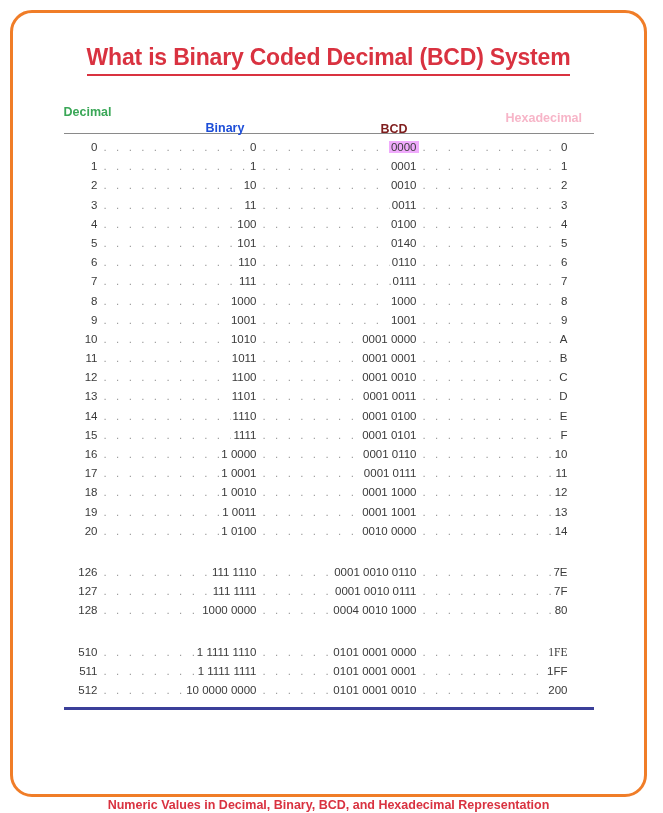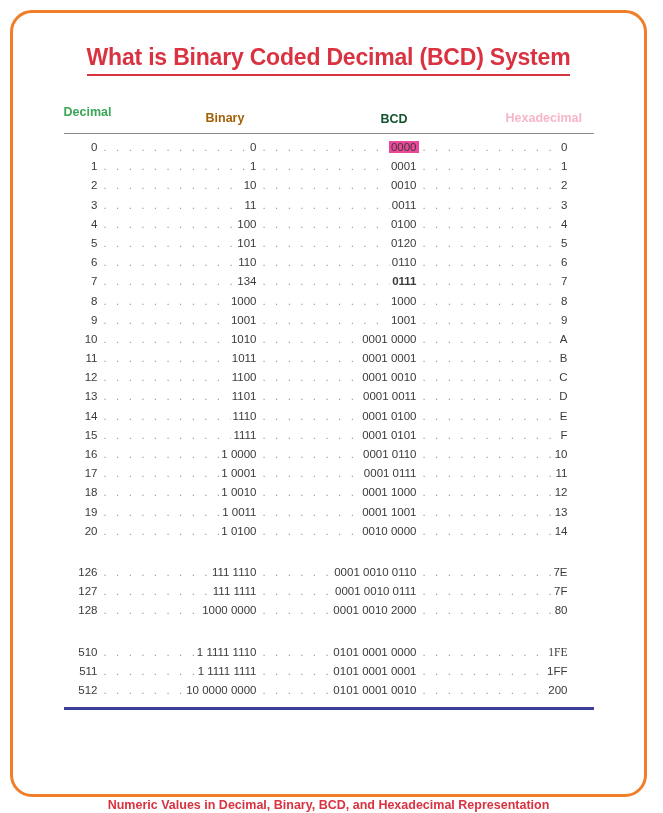--- a/index.html
+++ b/index.html
@@ -48,22 +48,22 @@
     position: relative;
     height: 28px;
     font-size: 12.5px;
     font-weight: bold;
   }
   .col-headers span {
     position: absolute;
     white-space: nowrap;
   }
   .hdr-dec  { left: 0px;   top: 0px;  color: #3aa757; }
-  .hdr-bin  { left: 142px; top: 6px;  color: #a16207; }
-  .hdr-bcd  { left: 317px; top: 7px;  color: #14532d; }
+  .hdr-bin  { left: 142px; top: 16px;  color: #1d4ed8; }
+  .hdr-bcd  { left: 317px; top: 17px;  color: #7f1d1d; }
   .hdr-hex  { left: 442px; top: 6px;  color: #f7b5c8; }
 
   .rule-top {
     border-top: 1px solid #8a8a8a;
     height: 0;
     margin: 0;
   }
   .rule-bottom {
     border-top: 3px solid #3b3f99;
     height: 0;
@@ -142,21 +142,21 @@
 
     <div class="rule-top"></div>
 
     <div class="rows" id="rows-container">
         <div class="row">
           <span class="dots d1">. . . . . . . . . . . . . . . . . . . . . . . . . . . . . .</span>
           <span class="dots d2">. . . . . . . . . . . . . . . . . . . . . . . . . . . . . .</span>
           <span class="dots d3">. . . . . . . . . . . . . . . . . . . . . . . . . . . . . .</span>
           <span class="cell c-dec"><span style="background: rgb(255, 255, 255); padding: 0px 2px;">0</span></span>
           <span class="cell c-bin"><span style="background: rgb(255, 255, 255); padding: 0px 2px;">0</span></span>
-          <span class="cell c-bcd"><span style="background: #ec4899; padding: 0px 2px;">0000</span></span>
+          <span class="cell c-bcd"><span style="background: #f0abfc; padding: 0px 2px;">0000</span></span>
           <span class="cell c-hex"><span style="background: rgb(255, 255, 255); padding: 0px 2px;">0</span></span>
         </div>
         <div class="row">
           <span class="dots d1">. . . . . . . . . . . . . . . . . . . . . . . . . . . . . .</span>
           <span class="dots d2">. . . . . . . . . . . . . . . . . . . . . . . . . . . . . .</span>
           <span class="dots d3">. . . . . . . . . . . . . . . . . . . . . . . . . . . . . .</span>
           <span class="cell c-dec"><span style="background: rgb(255, 255, 255); padding: 0px 2px;">1</span></span>
           <span class="cell c-bin"><span style="background: rgb(255, 255, 255); padding: 0px 2px;">1</span></span>
           <span class="cell c-bcd"><span style="background: rgb(255, 255, 255); padding: 0px 2px;">0001</span></span>
           <span class="cell c-hex"><span style="background: rgb(255, 255, 255); padding: 0px 2px;">1</span></span>
@@ -187,39 +187,39 @@
           <span class="cell c-bin"><span style="background: rgb(255, 255, 255); padding: 0px 2px;">100</span></span>
           <span class="cell c-bcd"><span style="background: rgb(255, 255, 255); padding: 0px 2px;">0100</span></span>
           <span class="cell c-hex"><span style="background: rgb(255, 255, 255); padding: 0px 2px;">4</span></span>
         </div>
         <div class="row">
           <span class="dots d1">. . . . . . . . . . . . . . . . . . . . . . . . . . . . . .</span>
           <span class="dots d2">. . . . . . . . . . . . . . . . . . . . . . . . . . . . . .</span>
           <span class="dots d3">. . . . . . . . . . . . . . . . . . . . . . . . . . . . . .</span>
           <span class="cell c-dec"><span style="background: rgb(255, 255, 255); padding: 0px 2px;">5</span></span>
           <span class="cell c-bin"><span style="background: rgb(255, 255, 255); padding: 0px 2px;">101</span></span>
-          <span class="cell c-bcd"><span style="background: rgb(255, 255, 255); padding: 0px 2px;">0120</span></span>
+          <span class="cell c-bcd"><span style="background: rgb(255, 255, 255); padding: 0px 2px;">0140</span></span>
           <span class="cell c-hex"><span style="background: rgb(255, 255, 255); padding: 0px 2px;">5</span></span>
         </div>
         <div class="row">
           <span class="dots d1">. . . . . . . . . . . . . . . . . . . . . . . . . . . . . .</span>
           <span class="dots d2">. . . . . . . . . . . . . . . . . . . . . . . . . . . . . .</span>
           <span class="dots d3">. . . . . . . . . . . . . . . . . . . . . . . . . . . . . .</span>
           <span class="cell c-dec"><span style="background: rgb(255, 255, 255); padding: 0px 2px;">6</span></span>
           <span class="cell c-bin"><span style="background: rgb(255, 255, 255); padding: 0px 2px;">110</span></span>
           <span class="cell c-bcd"><span style="background: rgb(255, 255, 255); padding: 0px 2px;">0110</span></span>
           <span class="cell c-hex"><span style="background: rgb(255, 255, 255); padding: 0px 2px;">6</span></span>
         </div>
         <div class="row">
           <span class="dots d1">. . . . . . . . . . . . . . . . . . . . . . . . . . . . . .</span>
           <span class="dots d2">. . . . . . . . . . . . . . . . . . . . . . . . . . . . . .</span>
           <span class="dots d3">. . . . . . . . . . . . . . . . . . . . . . . . . . . . . .</span>
           <span class="cell c-dec"><span style="background: rgb(255, 255, 255); padding: 0px 2px;">7</span></span>
-          <span class="cell c-bin"><span style="background: rgb(255, 255, 255); padding: 0px 2px;">134</span></span>
-          <span class="cell c-bcd"><span style="background: rgb(255, 255, 255); padding: 0px 2px; font-weight: bold;">0111</span></span>
+          <span class="cell c-bin"><span style="background: rgb(255, 255, 255); padding: 0px 2px;">111</span></span>
+          <span class="cell c-bcd"><span style="background: rgb(255, 255, 255); padding: 0px 2px;">0111</span></span>
           <span class="cell c-hex"><span style="background: rgb(255, 255, 255); padding: 0px 2px;">7</span></span>
         </div>
         <div class="row">
           <span class="dots d1">. . . . . . . . . . . . . . . . . . . . . . . . . . . . . .</span>
           <span class="dots d2">. . . . . . . . . . . . . . . . . . . . . . . . . . . . . .</span>
           <span class="dots d3">. . . . . . . . . . . . . . . . . . . . . . . . . . . . . .</span>
           <span class="cell c-dec"><span style="background: rgb(255, 255, 255); padding: 0px 2px;">8</span></span>
           <span class="cell c-bin"><span style="background: rgb(255, 255, 255); padding: 0px 2px;">1000</span></span>
           <span class="cell c-bcd"><span style="background: rgb(255, 255, 255); padding: 0px 2px;">1000</span></span>
           <span class="cell c-hex"><span style="background: rgb(255, 255, 255); padding: 0px 2px;">8</span></span>
@@ -350,21 +350,21 @@
           <span class="cell c-bin"><span style="background: rgb(255, 255, 255); padding: 0px 2px;">111 1111</span></span>
           <span class="cell c-bcd"><span style="background: rgb(255, 255, 255); padding: 0px 2px;">0001 0010 0111</span></span>
           <span class="cell c-hex"><span style="background: rgb(255, 255, 255); padding: 0px 2px;">7F</span></span>
         </div>
         <div class="row">
           <span class="dots d1">. . . . . . . . . . . . . . . . . . . . . . . . . . . . . .</span>
           <span class="dots d2">. . . . . . . . . . . . . . . . . . . . . . . . . . . . . .</span>
           <span class="dots d3">. . . . . . . . . . . . . . . . . . . . . . . . . . . . . .</span>
           <span class="cell c-dec"><span style="background: rgb(255, 255, 255); padding: 0px 2px;">128</span></span>
           <span class="cell c-bin"><span style="background: rgb(255, 255, 255); padding: 0px 2px;">1000 0000</span></span>
-          <span class="cell c-bcd"><span style="background: rgb(255, 255, 255); padding: 0px 2px;">0001 0010 2000</span></span>
+          <span class="cell c-bcd"><span style="background: rgb(255, 255, 255); padding: 0px 2px;">0004 0010 1000</span></span>
           <span class="cell c-hex"><span style="background: rgb(255, 255, 255); padding: 0px 2px; margin-left: 44px;">80</span></span>
         </div>
         <div class="row spacer"></div>
         <div class="row">
           <span class="dots d1">. . . . . . . . . . . . . . . . . . . . . . . . . . . . . .</span>
           <span class="dots d2">. . . . . . . . . . . . . . . . . . . . . . . . . . . . . .</span>
           <span class="dots d3">. . . . . . . . . . . . . . . . . . . . . . . . . . . . . .</span>
           <span class="cell c-dec"><span style="background: rgb(255, 255, 255); padding: 0px 2px;">510</span></span>
           <span class="cell c-bin"><span style="background: rgb(255, 255, 255); padding: 0px 2px;">1 1111 1110</span></span>
           <span class="cell c-bcd"><span style="background: rgb(255, 255, 255); padding: 0px 2px;">0101 0001 0000</span></span>

